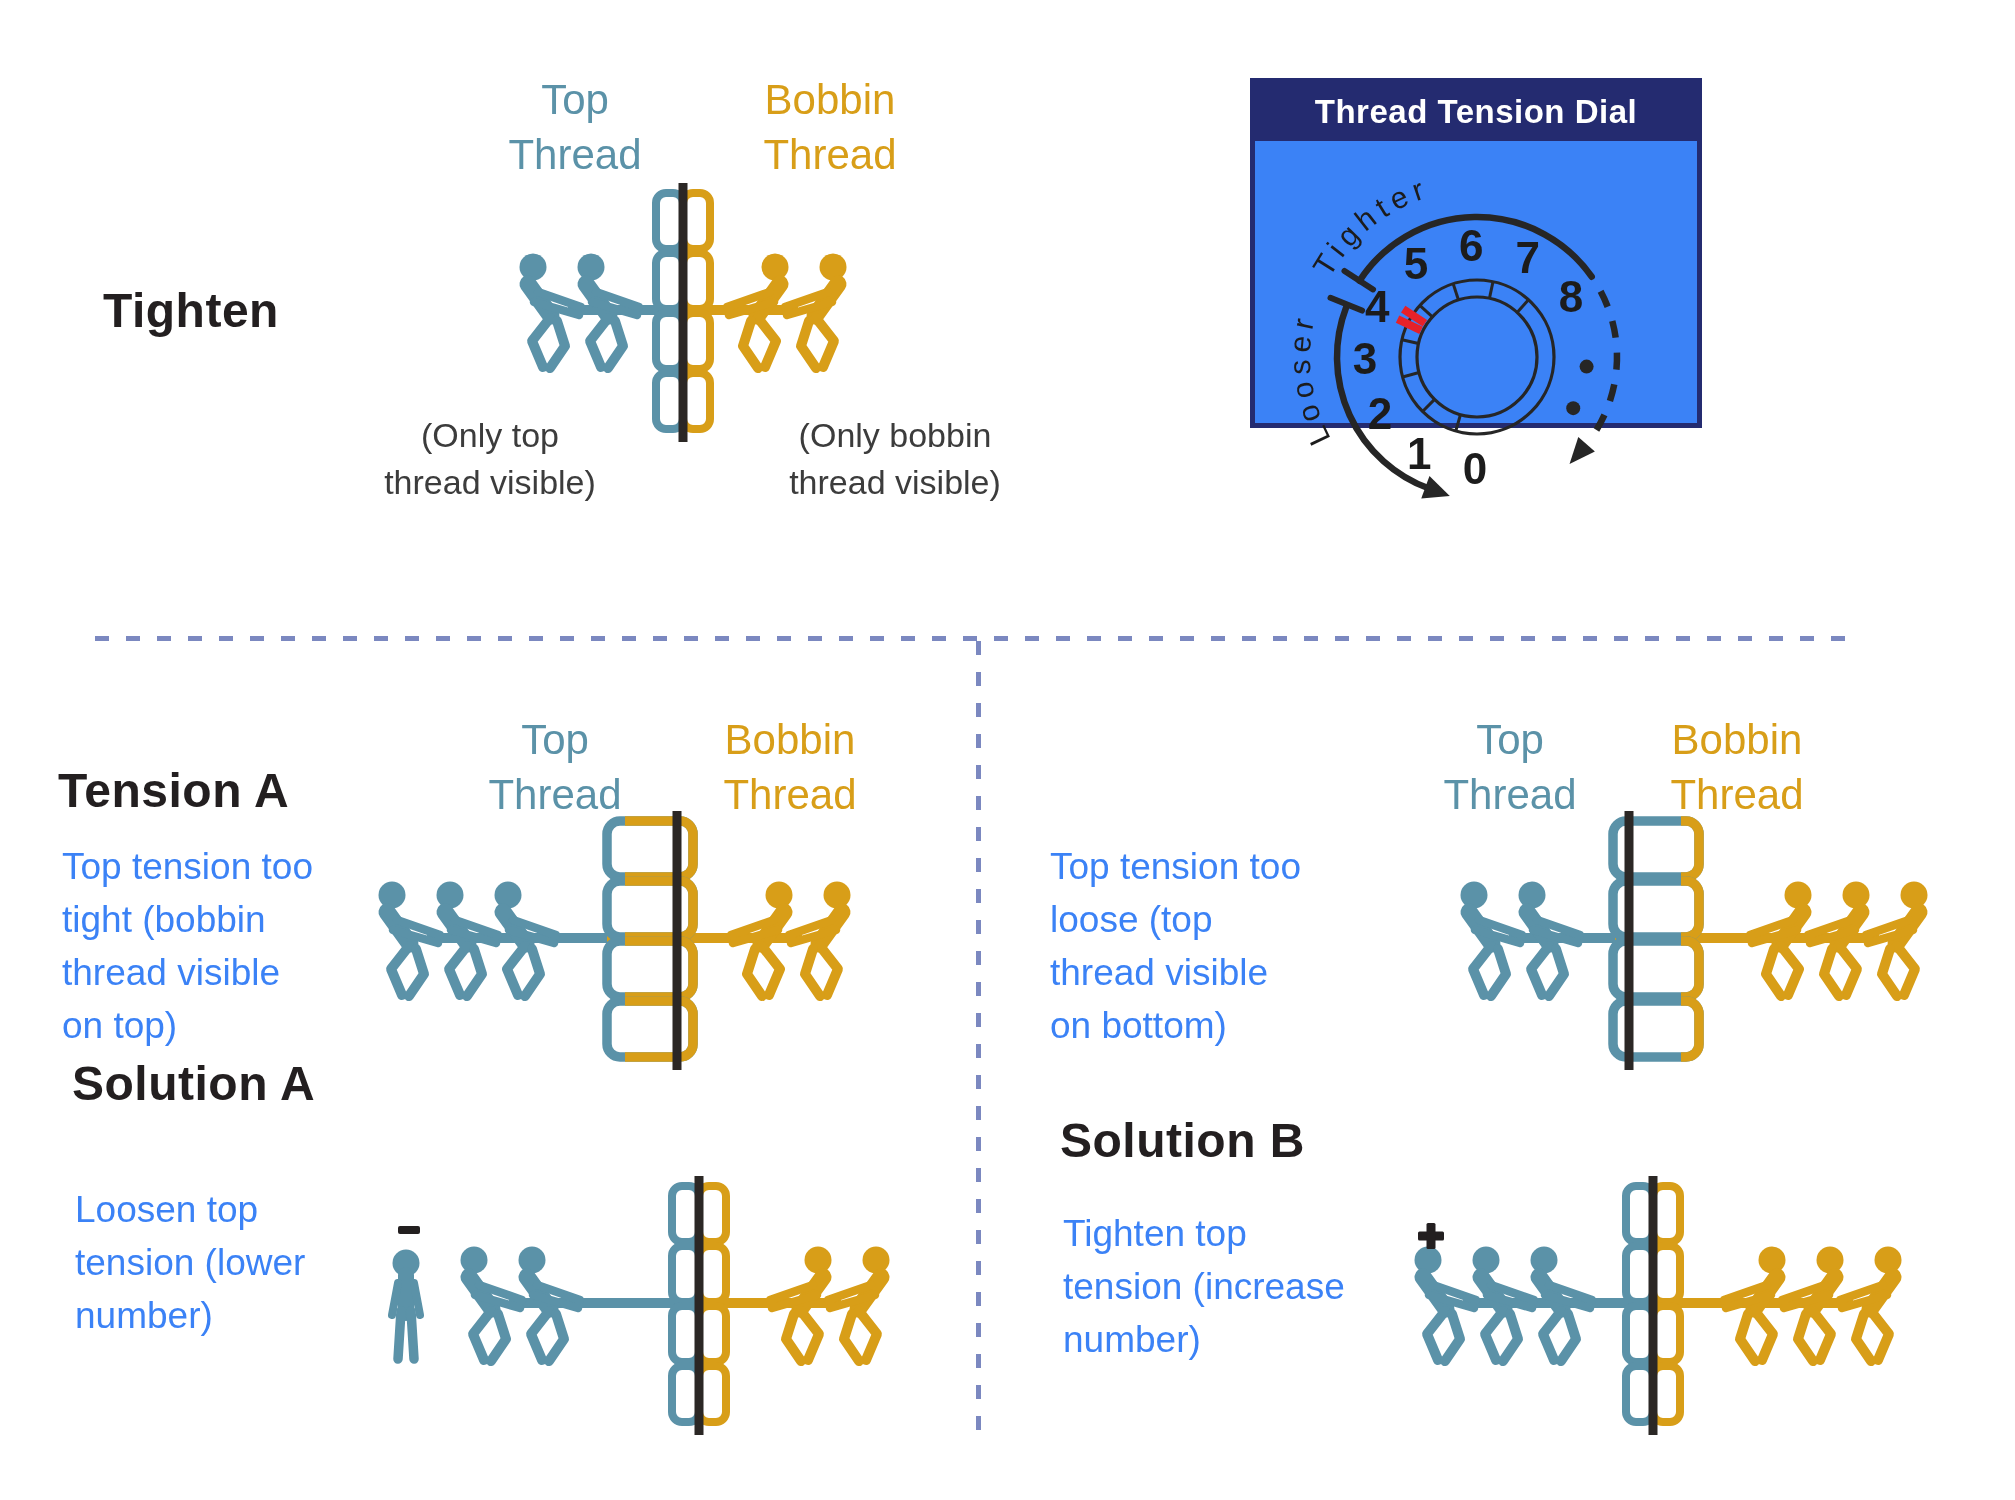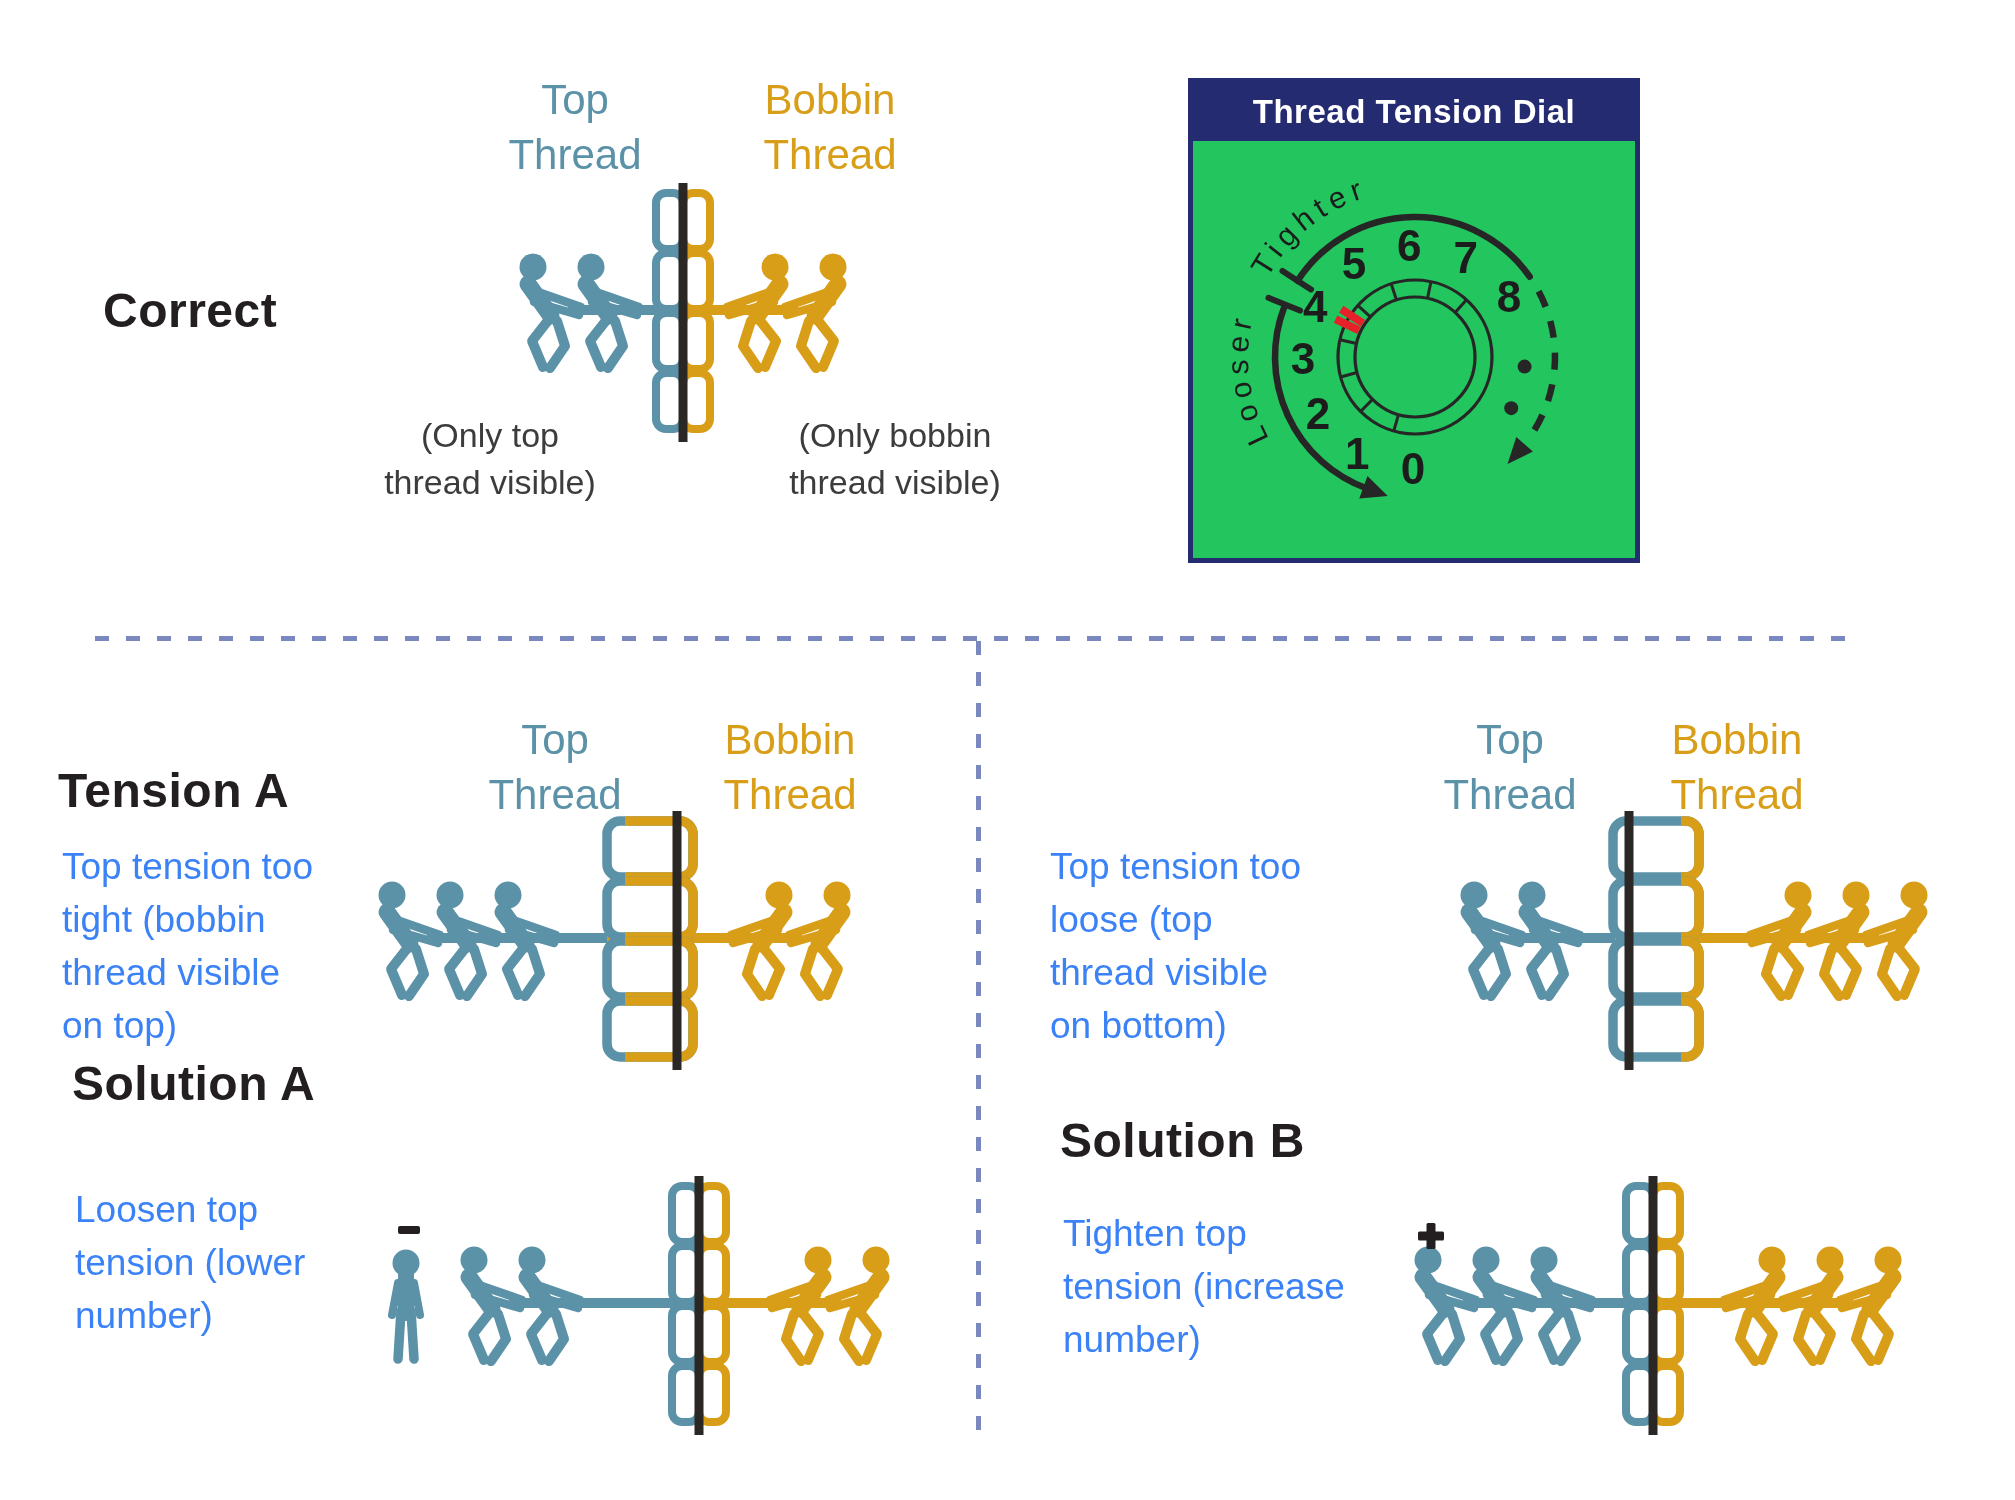--- a/index.html
+++ b/index.html
@@ -5,37 +5,37 @@
   html,body{margin:0;padding:0;background:#ffffff;}
   .stage{position:relative;width:2015px;height:1500px;background:#ffffff;overflow:hidden;
          font-family:"Liberation Sans",sans-serif;}
   .h1{position:absolute;font-weight:bold;font-size:48px;color:#231F20;letter-spacing:0.5px;}
   .body-text{position:absolute;font-size:37px;line-height:53px;color:#3b82f6;white-space:pre-line;}
   .tlabel{position:absolute;width:220px;text-align:center;font-weight:normal;font-size:42px;
           line-height:55px;white-space:pre-line;}
   .caption{position:absolute;width:320px;text-align:center;font-size:34px;line-height:47px;
            color:#3C3C3C;white-space:pre-line;}
   .diagram{position:absolute;}
-  .dial-panel{position:absolute;left:1188px;top:78px;width:452px;height:485px;
-              border:5px solid #242B70;background:#22c55e;box-sizing:border-box;}
+  .dial-panel{position:absolute;left:1250px;top:78px;width:452px;height:350px;
+              border:5px solid #242B70;background:#3b82f6;box-sizing:border-box;}
   .dial-header{position:absolute;left:0;top:0;width:100%;height:58px;background:#242B70;
                display:flex;align-items:center;justify-content:center;}
   .dial-title{color:#ffffff;font-weight:bold;font-size:33px;letter-spacing:0.5px;}
   .dial-body{position:absolute;left:0;top:58px;width:442px;height:419px;}
   .hdivider{position:absolute;left:95px;top:636px;width:1765px;height:5px;
             background:repeating-linear-gradient(90deg,#7B88C0 0 14px,transparent 14px 31px);}
   .vdivider{position:absolute;left:976px;top:641px;width:5px;height:800px;
             background:repeating-linear-gradient(180deg,#7B88C0 0 14px,transparent 14px 31px);}
 </style>
 </head>
 <body>
 
 <div class="stage">
 
-  <div class="h1" style="left:103px;top:283px;">Correct</div>
+  <div class="h1" style="left:103px;top:283px;">Tighten</div>
   <div class="tlabel" style="left: 465px; top: 72px; color: rgb(91, 146, 168);">Top
 Thread</div>
   <div class="tlabel" style="left: 720px; top: 72px; color: rgb(216, 158, 24);">Bobbin
 Thread</div>
   <svg class="diagram" style="left:360px;top:160px;" width="620" height="315">
       <g>
         <line x1="208" y1="150" x2="323" y2="150" stroke="#5B92A8" stroke-width="10"></line>
         <line x1="323" y1="150" x2="438" y2="150" stroke="#D89E18" stroke-width="10"></line>
       </g>
       <g>

